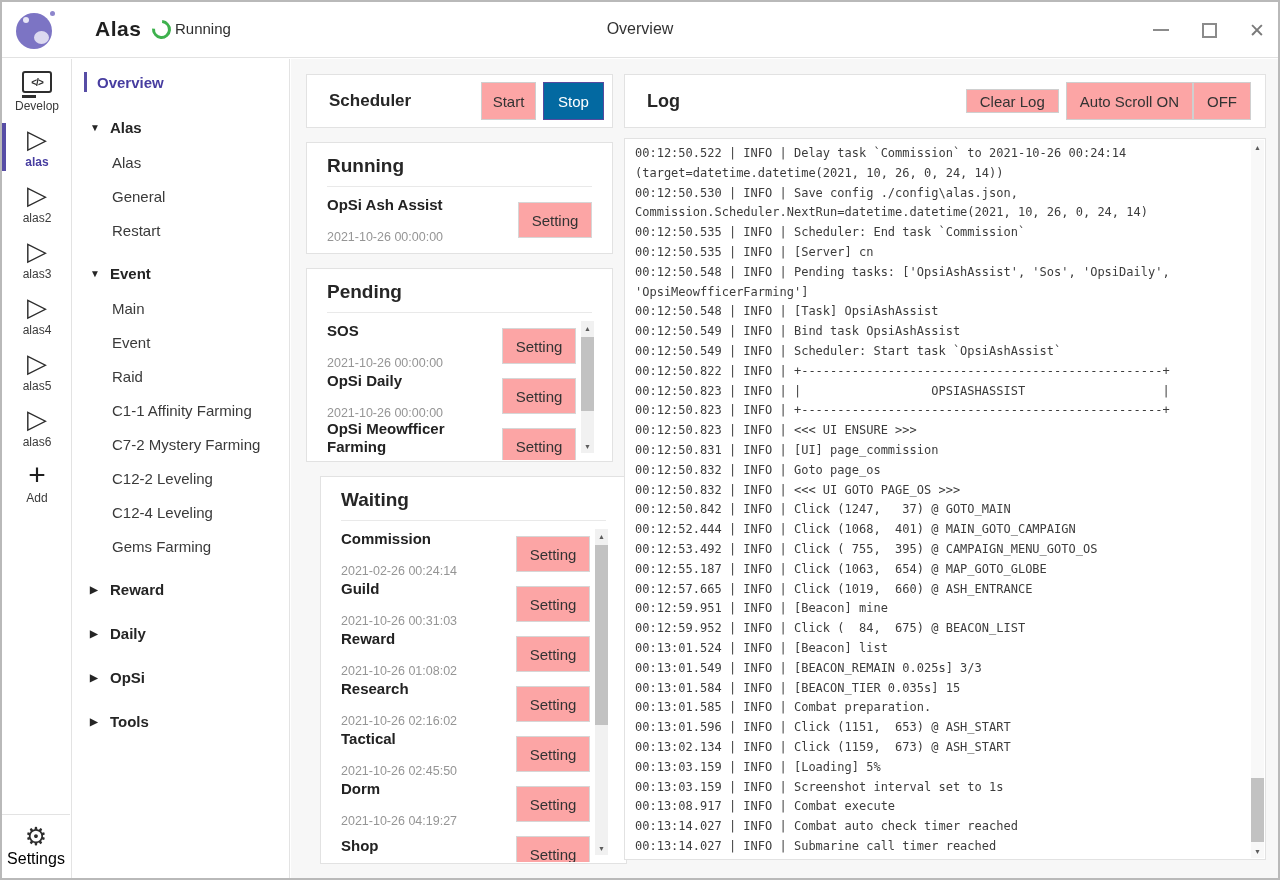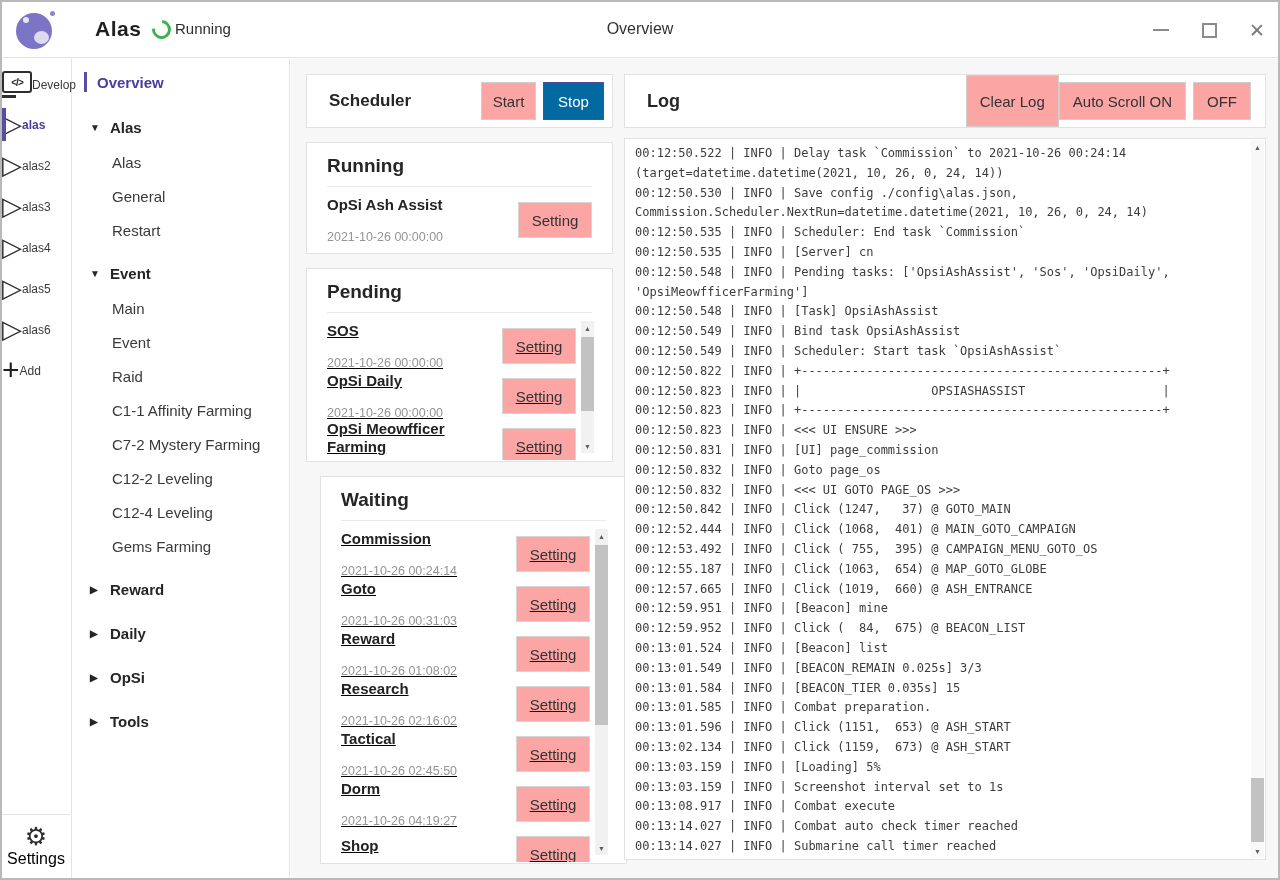--- a/index.html
+++ b/index.html
@@ -22,21 +22,21 @@
   .win-title { position:absolute; left:0; right:0; top:18px; text-align:center; font-size:16px; color:#333; }
   .win-controls { position:absolute; right:10px; top:0; height:56px; display:flex; align-items:center; gap:26px; }
   .wc { width:22px; height:22px; display:flex; align-items:center; justify-content:center; cursor:pointer; }
   .wc-min-bar { width:16px; height:2px; background:#8b8b8b; }
   .wc-max-box { width:15px; height:15px; border:2px solid #8b8b8b; }
   .wc-close-x { font-size:19px; color:#7a7a7a; line-height:1; }
 
   
   .rail { position:absolute; left:0; top:57px; bottom:0; width:70px; background:#fff;
     border-right:1px solid #e3e3e3; z-index:4; }
-  .rail-item { position:relative; width:70px; display:flex; flex-direction:row; align-items:center;
+  .rail-item { position:relative; width:70px; display:flex; flex-direction:column; align-items:center;
     cursor:pointer; padding:5px 0 6px; }
   .rail-item .glyph { font-size:26px; line-height:30px; color:#2e2e2e; }
   .rail-item .rlabel { font-size:12px; color:#3a3a3a; margin-top:1px; }
   .rail-item.active::before { content:""; position:absolute; left:0; top:4px; bottom:4px; width:4px; background:#574da5; }
   .rail-item.active .rlabel { color:#473da0; font-weight:bold; }
   .rail-develop { padding-top:12px; }
   .monitor { width:30px; height:22px; border:2.5px solid #2e2e2e; border-radius:3px;
     display:flex; align-items:center; justify-content:center; }
   .monitor::before { content:"</>"; font-size:10px; font-weight:bold; color:#2e2e2e; letter-spacing:-1px; }
   .monitor-stand { width:14px; height:3px; background:#2e2e2e; margin-top:2px; }
@@ -71,43 +71,43 @@
   .btn-stop  { width:61px; height:38px; background:#0369a1; border-color:#564a9e; color:#fff; }
 
   .card-running { left:0; top:68px;  width:307px; height:112px; }
   .card-pending { left:0; top:194px; width:307px; height:194px; }
   .card-waiting { left:14px; top:402px; width:307px; height:388px; }
   .sec-head { margin:12px 20px 0; padding-bottom:9px; border-bottom:1px solid #e9e9e9;
     font-size:19px; font-weight:bold; color:#262626; }
   .task-list { position:absolute; left:0; right:0; bottom:1px; top:52px; overflow:hidden; }
   .task-list.with-scroll { right:36px; }
   .task-row { display:flex; align-items:center; height:50px; padding:0 20px; }
-  .card-pending .task-row, .card-waiting .task-row { padding-right:0;text-decoration:underline; }
+  .card-pending .task-row, .card-waiting .task-row { padding-right:0; }
   .task-info { flex:1; min-width:0; }
   .task-name { font-size:15px; font-weight:bold; color:#222; line-height:18px; max-width:160px; }
   .task-time { font-size:12.5px; color:#959595; margin-top:16px; }
   .btn-setting { width:74px; height:36px; border:1px solid #d6d6d6; flex:none; }
 
   
   .vscroll { position:absolute; width:13px; background:#f1f1f1; }
   .vscroll .sb-arrow { position:absolute; left:0; width:13px; height:14px; display:flex;
     align-items:center; justify-content:center; font-size:7px; color:#5c5c5c; cursor:pointer; }
   .vscroll .sb-up { top:0; } .vscroll .sb-down { bottom:0; }
   .vscroll .sb-thumb { position:absolute; left:0; width:13px; background:#c2c2c2; cursor:pointer; }
   .sb-pending { right:18px; top:52px; bottom:8px; }
   .sb-pending .sb-thumb { top:16px; height:74px; }
   .sb-waiting { right:18px; top:52px; bottom:8px; }
   .sb-waiting .sb-thumb { top:16px; height:180px; }
 
   
   .col-right { position:absolute; left:333px; top:15px; right:12px; bottom:16px; }
   .card-loghead { left:0; top:0; right:0; height:54px; display:flex; align-items:center; padding:0 14px 0 22px; }
   .card-loghead .panel-title { font-size:18px; }
-  .btn-clear { height:52px; padding:0 13px; }
-  .btn-autoscroll { height:38px; padding:15px 13px; margin-right:7px; }
+  .btn-clear { height:24px; padding:0 13px; margin-right:7px; }
+  .btn-autoscroll { height:38px; padding:15px 13px; }
   .btn-off { height:38px; padding:0 13px; }
   .card-logbody { left:0; top:64px; right:0; bottom:2px; }
   .log-text { position:absolute; left:10px; top:5px; right:24px; bottom:5px; overflow:hidden;
     font-family:"DejaVu Sans Mono", monospace; font-size:12px; line-height:19.8px;
     color:#3c3c3c; white-space:pre; }
   .sb-log { right:1px; top:1px; bottom:1px; background:#f8f8f8; }
   .sb-log .sb-thumb { bottom:16px; height:64px; }
 </style>
 </head>
 <body>
@@ -343,28 +343,28 @@
         </div>
       </div>
 
       <div class="card card-waiting">
         <div class="sec-head">Waiting</div>
         <div class="task-list with-scroll">
 
             <div class="task-row">
               <div class="task-info">
                 <div class="task-name">Commission</div>
-                <div class="task-time">2021-10-26 00:24:14</div>
-              </div>
-              <button class="btn btn-setting">Setting</button>
-            </div>
-
-            <div class="task-row">
-              <div class="task-info">
-                <div class="task-name">Goto</div>
+                <div class="task-time">2021-02-26 00:24:14</div>
+              </div>
+              <button class="btn btn-setting">Setting</button>
+            </div>
+
+            <div class="task-row">
+              <div class="task-info">
+                <div class="task-name">Guild</div>
                 <div class="task-time">2021-10-26 00:31:03</div>
               </div>
               <button class="btn btn-setting">Setting</button>
             </div>
 
             <div class="task-row">
               <div class="task-info">
                 <div class="task-name">Reward</div>
                 <div class="task-time">2021-10-26 01:08:02</div>
               </div>

